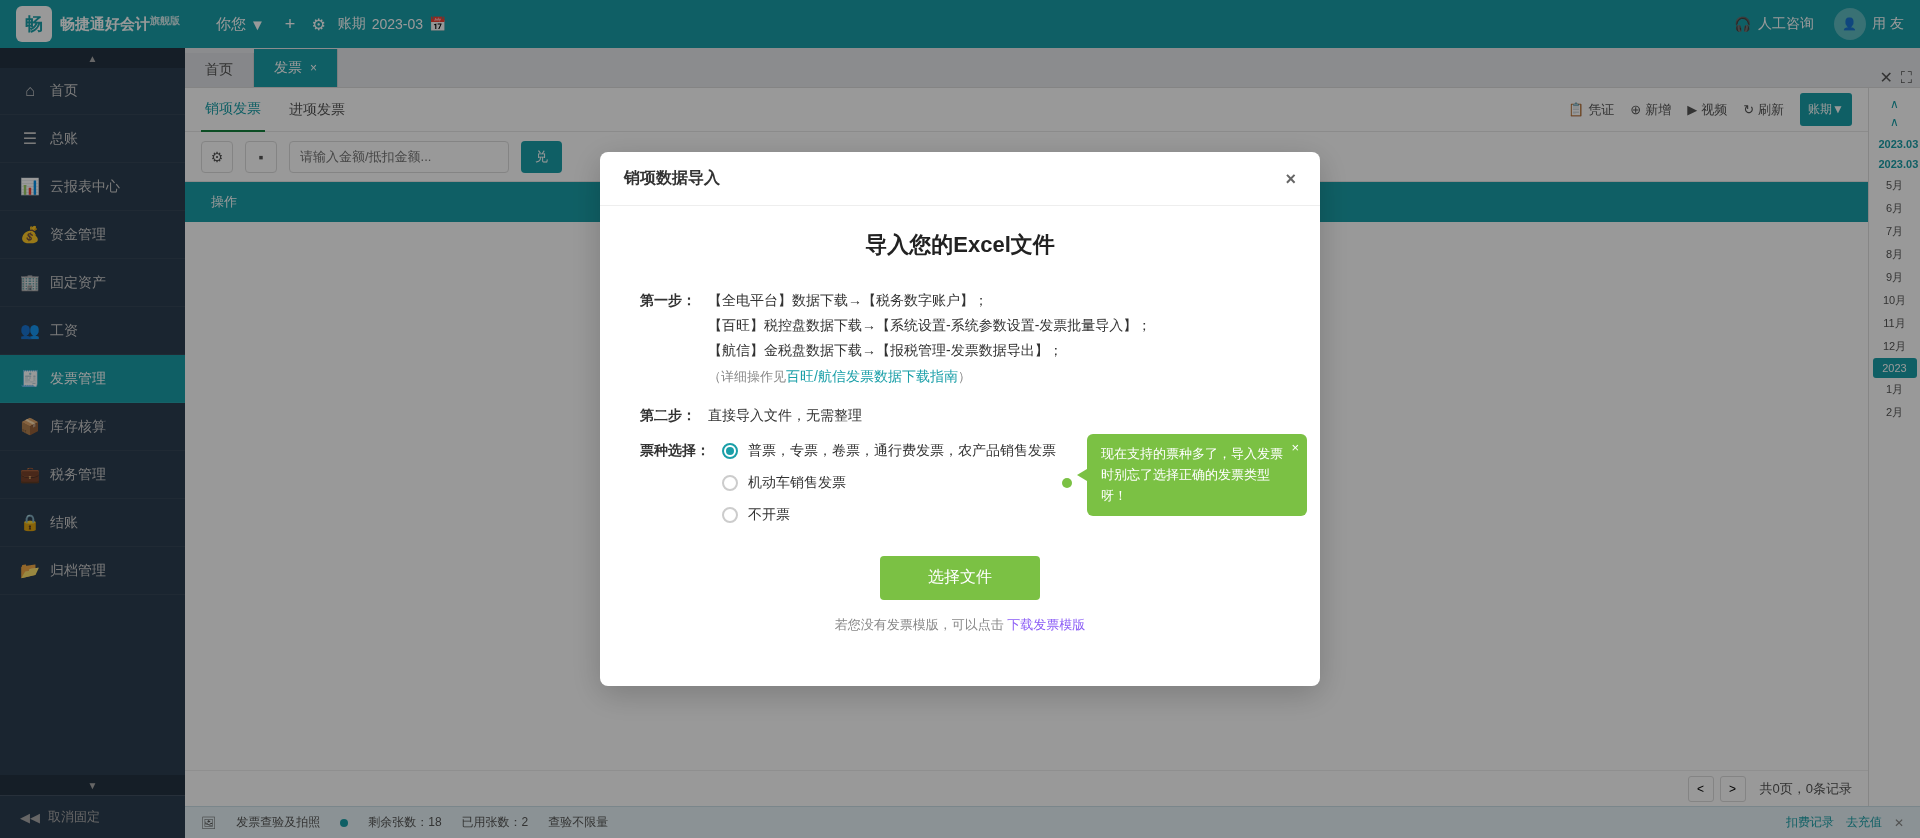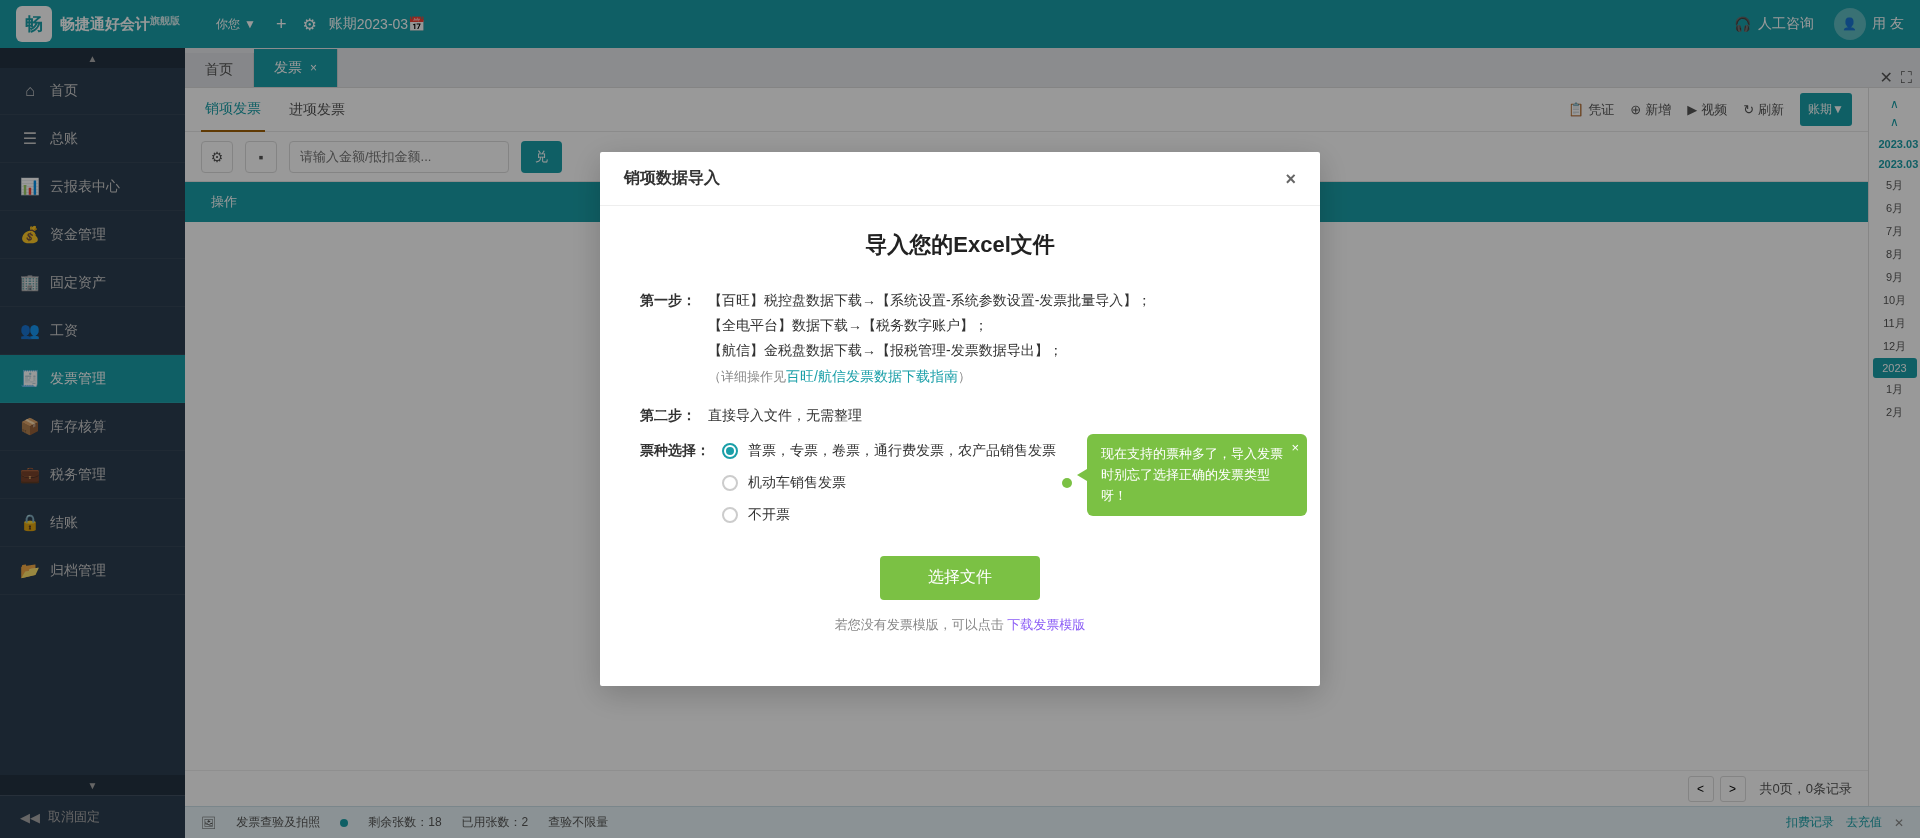--- a/index.html
+++ b/index.html
@@ -32,30 +32,30 @@
       color: #1a9fa8;
       font-weight: bold;
       font-size: 18px;
     }
     .logo-text { display: flex; flex-direction: row; line-height: 1.2; }
     .logo-main { font-size: 15px; color: white; }
     .logo-sub { font-size: 10px; color: rgba(255,255,255,0.8); }
 
     .header-user-selector {
       display: flex; align-items: center; gap: 4px;
-      color: white; font-size: 12px; cursor: pointer;
+      color: white; font-size: 15px; cursor: pointer;
       margin-left: 8px;
     }
     .header-actions {
       display: flex; align-items: center; gap: 16px;
       color: white; margin-left: 8px;
     }
     .header-period {
       color: white; font-size: 14px;
-      display: flex; align-items: center; 
+      display: flex; align-items: center; gap: 6px;
     }
     .header-right {
       margin-left: auto;
       display: flex; align-items: center; gap: 20px;
       color: white;
     }
     .header-right-item {
       display: flex; align-items: center; gap: 6px;
       cursor: pointer; font-size: 14px;
     }
@@ -151,21 +151,21 @@
     .sub-tab {
       font-size: 14px;
       color: #555;
       cursor: pointer;
       padding: 0 4px;
       height: 44px;
       display: flex; align-items: center;
     }
     .sub-tab.active {
       color: #1a9fa8;
-      border-bottom: 2px solid #a16207;
+      border-bottom: 2px solid #15803d;
     }
 
     
     .filter-bar {
       height: 50px;
       background: white;
       display: flex; align-items: center;
       padding: 0 16px;
       gap: 12px;
       border-bottom: 1px solid #e8e8e8;
@@ -252,21 +252,21 @@
       position: fixed;
       top: 0; left: 0; right: 0; bottom: 0;
       background: rgba(0,0,0,0.4);
       z-index: 100;
       display: flex; align-items: center; justify-content: center;
     }
 
     
     .modal {
       background: white;
-      border-radius: 2px;
+      border-radius: 8px;
       width: 720px;
       max-height: 580px;
       position: relative;
       box-shadow: 0 8px 32px rgba(0,0,0,0.2);
       padding: 0;
       overflow: visible;
     }
     .modal-header {
       display: flex; align-items: center; justify-content: space-between;
       padding: 16px 24px;
@@ -622,22 +622,22 @@
     <div class="modal-header">
       <span>销项数据导入</span>
       <span class="modal-close">×</span>
     </div>
     <div class="modal-body">
       <div class="modal-title-large">导入您的Excel文件</div>
 
       <div class="step-row">
         <span class="step-label">第一步：</span>
         <div class="step-content">
+          <div>【全电平台】数据下载→【税务数字账户】；</div>
           <div>【百旺】税控盘数据下载→【系统设置-系统参数设置-发票批量导入】；</div>
-          <div>【全电平台】数据下载→【税务数字账户】；</div>
           <div>【航信】金税盘数据下载→【报税管理-发票数据导出】；</div>
           <div>
             <span style="color:#888;font-size:13px;">（详细操作见</span><a href="#" class="step-link">百旺/航信发票数据下载指南</a><span style="color:#888;font-size:13px;">）</span>
           </div>
         </div>
       </div>
 
       <div class="step-row">
         <span class="step-label">第二步：</span>
         <div class="step-content">

